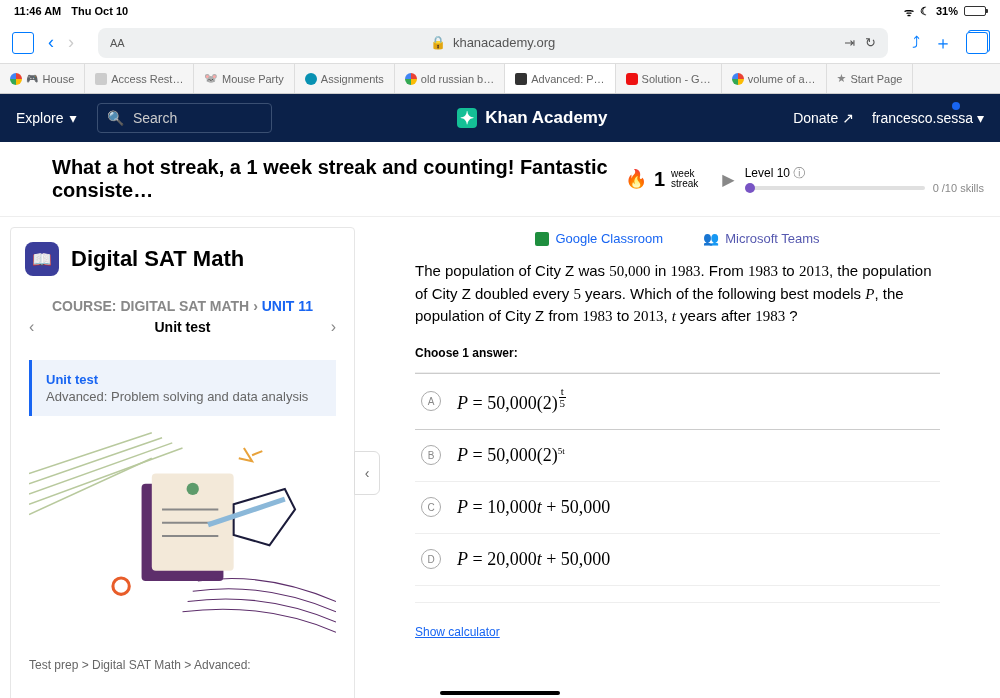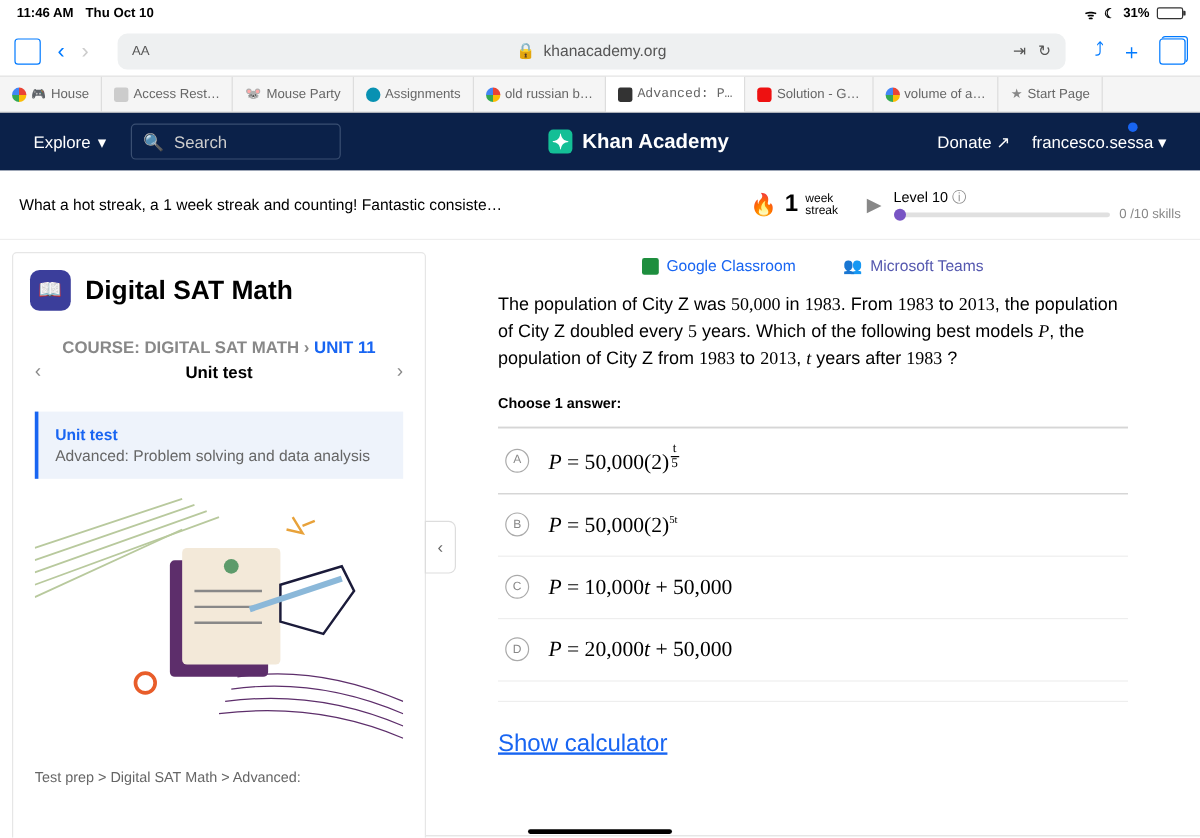--- a/index.html
+++ b/index.html
@@ -16,34 +16,34 @@
 .nav-arrow { font-size: 18px; color: #007aff; cursor: pointer; }
 .nav-arrow.disabled { color: #ccc; }
 .url-bar { flex: 1; display: flex; align-items: center; justify-content: center; background: #eef0f1; border-radius: 8px; height: 30px; gap: 160px; margin: 0 10px; font-size: 13px; color: #555; position: relative; }
 .url-center { display: flex; align-items: center; gap: 6px; position: absolute; left: 50%; transform: translateX(-50%); }
 .url-left { position: absolute; left: 12px; font-size: 11px; }
 .url-right { position: absolute; right: 12px; display: flex; gap: 10px; }
 .square-icon { width: 22px; height: 22px; border: 1.5px solid #007aff; border-radius: 3px; }
 
 .bookmarks { height: 30px; display: flex; align-items: center; background: #f5f5f5; border-bottom: 1px solid #ccc; font-size: 11px; color: #666; }
 .bookmark { padding: 0 10px; height: 100%; display: flex; align-items: center; gap: 4px; border-right: 1px solid #ddd; cursor: pointer; white-space: nowrap; }
-.bookmark.active { background: #fff; font-family: Liberation Mono, monospace; }
+.bookmark.active { background: #fff; }
 .bm-icon { width: 12px; height: 12px; border-radius: 2px; display: inline-block; }
 .g { background: conic-gradient(#ea4335 0 25%, #fbbc05 25% 50%, #34a853 50% 75%, #4285f4 75% 100%); border-radius: 50%; }
 
-.ka-header { height: 48px; background: #0b2149; display: flex; align-items: center; padding: 0 28px; color: #fff; gap: 20px; }
+.ka-header { height: 48px; background: #0b2149; display: flex; align-items: center; padding: 0 16px; color: #fff; gap: 20px; }
 .explore { font-size: 14px; display: flex; align-items: center; gap: 6px; }
 .search-box { width: 175px; height: 30px; border: 1px solid #3a4f72; border-radius: 4px; display: flex; align-items: center; padding: 0 10px; gap: 8px; font-size: 14px; color: #ccc; }
 .ka-logo { font-weight: 700; font-size: 17px; display: flex; align-items: center; gap: 8px; margin: 0 auto; }
 .ka-leaf { width: 20px; height: 20px; background: #14bf96; border-radius: 4px; display: flex; align-items: center; justify-content: center; }
 .ka-right { display: flex; align-items: center; gap: 18px; font-size: 14px; }
 .blue-dot { width: 8px; height: 8px; background: #1865f2; border-radius: 50%; position: absolute; margin-left: 80px; margin-top: -8px; }
 
 .streak-bar { padding: 14px 16px; display: flex; align-items: center; border-bottom: 1px solid #eee; }
-.streak-text { font-weight: 400; font-size: 13px; flex: 1; }
+.streak-text { font-weight: 700; font-size: 20px; flex: 1; margin-left: 36px; }
 .streak-info { display: flex; align-items: center; gap: 6px; margin-right: 24px; }
 .flame { color: #ff6b00; font-size: 18px; }
 .streak-num { font-size: 20px; font-weight: 700; }
 .streak-lbl { font-size: 10px; line-height: 1; }
 .level-block { display: flex; align-items: center; gap: 10px; }
 .level-label { font-size: 12px; }
 .level-bar { width: 180px; height: 4px; background: #e0e0e0; border-radius: 2px; position: relative; }
 .level-dot { position: absolute; left: 0; top: -3px; width: 10px; height: 10px; background: #7854c4; border-radius: 50%; }
 .skills { font-size: 11px; color: #888; }
 
@@ -69,21 +69,21 @@
 .question { padding: 0 60px 0 60px; font-size: 15px; line-height: 1.5; }
 .question .math { font-family: Liberation Serif, serif; }
 .choose { font-weight: 700; font-size: 12px; margin: 16px 0 10px; }
 .answers { border-top: 1px solid #eee; }
 .answer { display: flex; align-items: center; gap: 16px; padding: 12px 6px; border-bottom: 1px solid #eee; }
 .answer.selected { border-top: 1px solid #ccc; border-bottom: 1px solid #ccc; }
 .letter { width: 20px; height: 20px; border: 1px solid #aaa; border-radius: 50%; display: flex; align-items: center; justify-content: center; font-size: 10px; color: #888; }
 .formula { font-family: "Times New Roman", serif; font-size: 18px; }
 .frac { display: inline-flex; flex-direction: column; font-size: 11px; line-height: 1; text-align: center; vertical-align: 14px; margin-left: 1px; }
 .frac span:first-child { border-bottom: 1px solid #000; padding: 0 2px; }
-.show-calc { color: #1865f2; font-size: 20px; margin-top: 20px; display: inline-block; text-decoration: underline; text-align: right; }
+.show-calc { color: #1865f2; font-size: 12px; margin-top: 20px; display: inline-block; text-decoration: underline; text-align: right; }
 
 .collapse-btn { position: absolute; left: -1px; top: 234px; width: 26px; height: 44px; border: 1px solid #ddd; border-radius: 0 6px 6px 0; background: #fff; display: flex; align-items: center; justify-content: center; font-size: 14px; color: #666; }
 
 .footer { height: 48px; border-top: 1px solid #e0e0e0; display: flex; align-items: center; padding: 0 24px; gap: 20px; position: absolute; bottom: 0; left: 0; right: 0; background: #fff; }
 .home-ind { position: absolute; bottom: 3px; left: 50%; transform: translateX(-50%); width: 120px; height: 4px; background: #000; border-radius: 2px; }
 .star { color: #888; }
 </style>
 </head>
 <body>
 

